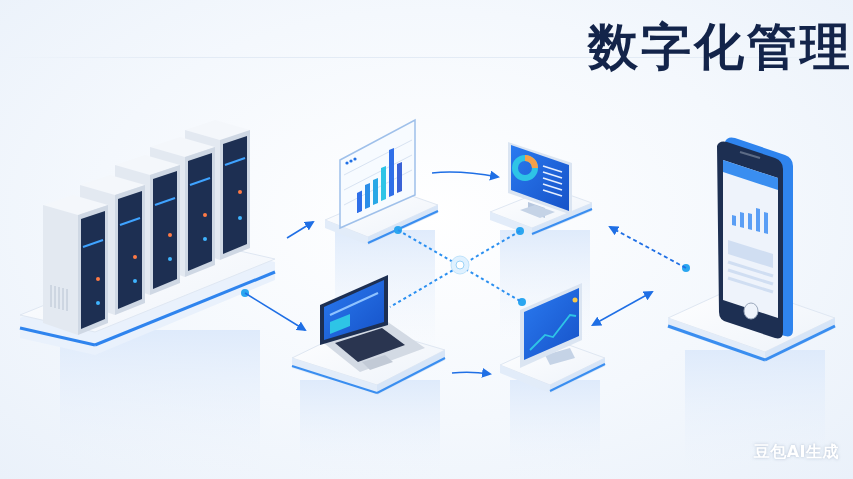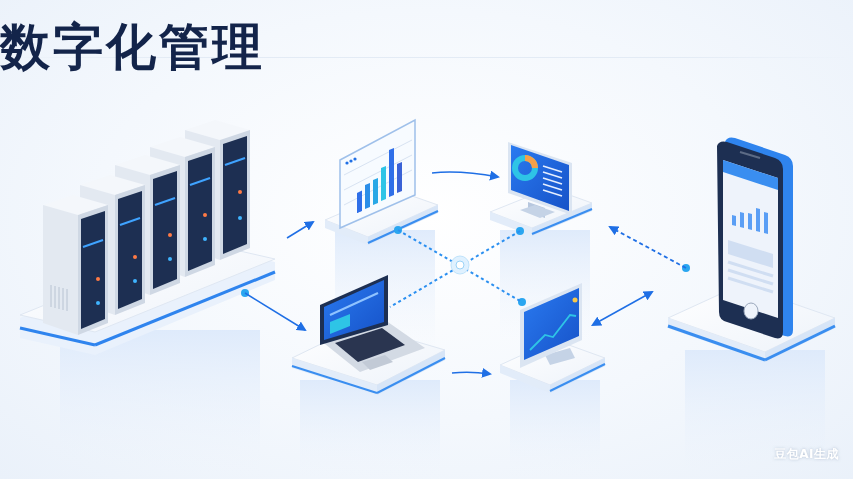--- a/index.html
+++ b/index.html
@@ -1,20 +1,20 @@
 <!DOCTYPE html>
 <html><head>
 <meta charset="utf-8">
 <style>
   html,body{margin:0;padding:0;}
   body{width:853px;height:479px;overflow:hidden;background:#f3f7fc;font-family:"DejaVu Sans",sans-serif;position:relative;}
   .bg{position:absolute;inset:0;background:radial-gradient(ellipse at 50% 45%,#ffffff 0%,#f4f8fd 55%,#eaf1fa 100%);}
   .hline{position:absolute;left:0;right:0;top:57px;height:1px;background:linear-gradient(90deg,transparent,#e3ebf5 20%,#e3ebf5 80%,transparent);}
-  .title{position:absolute;left:0;right:0;top:14px;text-align:left;font-size:50px;font-weight:bold;color:#13244a;letter-spacing:3px;font-family:"DejaVu Sans",sans-serif;}
-  .watermark{position:absolute;right:14px;bottom:16px;font-size:12px;font-weight:bold;color:#ffffff;text-shadow:0 0 3px rgba(120,140,170,0.5);letter-spacing:0.5px;}
+  .title{position:absolute;left:0;right:0;top:14px;text-align:right;font-size:50px;font-weight:bold;color:#13244a;letter-spacing:3px;font-family:"DejaVu Sans",sans-serif;}
+  .watermark{position:absolute;right:14px;bottom:16px;font-size:16px;font-weight:bold;color:#ffffff;text-shadow:0 0 3px rgba(120,140,170,0.5);letter-spacing:0.5px;}
   svg.scene{position:absolute;left:0;top:0;}
 </style>
 </head>
 <body>
 
 <div class="bg"></div>
 <div class="hline"></div>
 <div class="title">数字化管理</div>
 
 <svg class="scene" width="853" height="479" viewBox="0 0 853 479">

